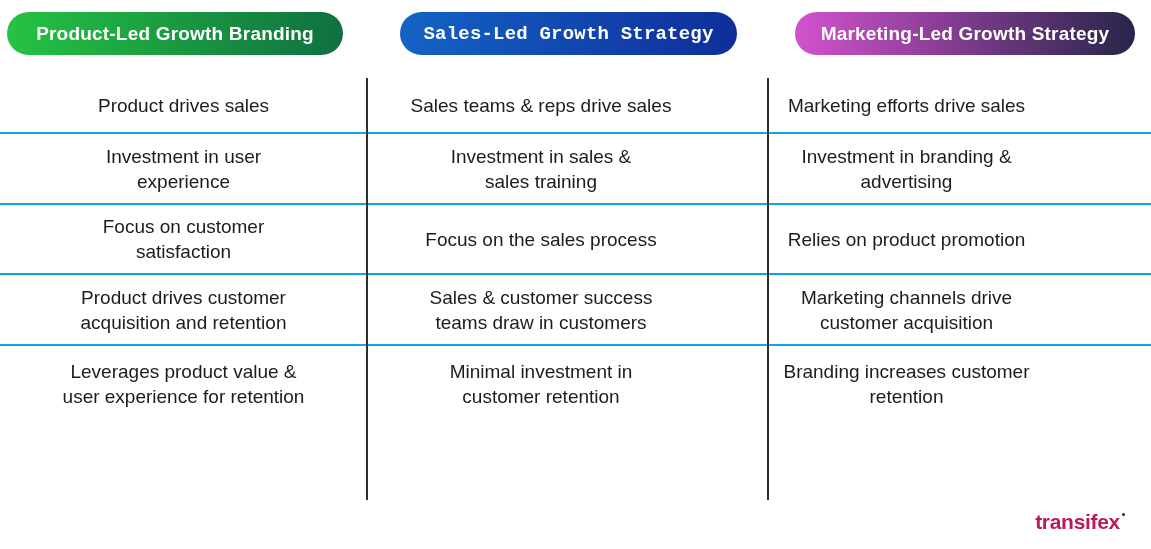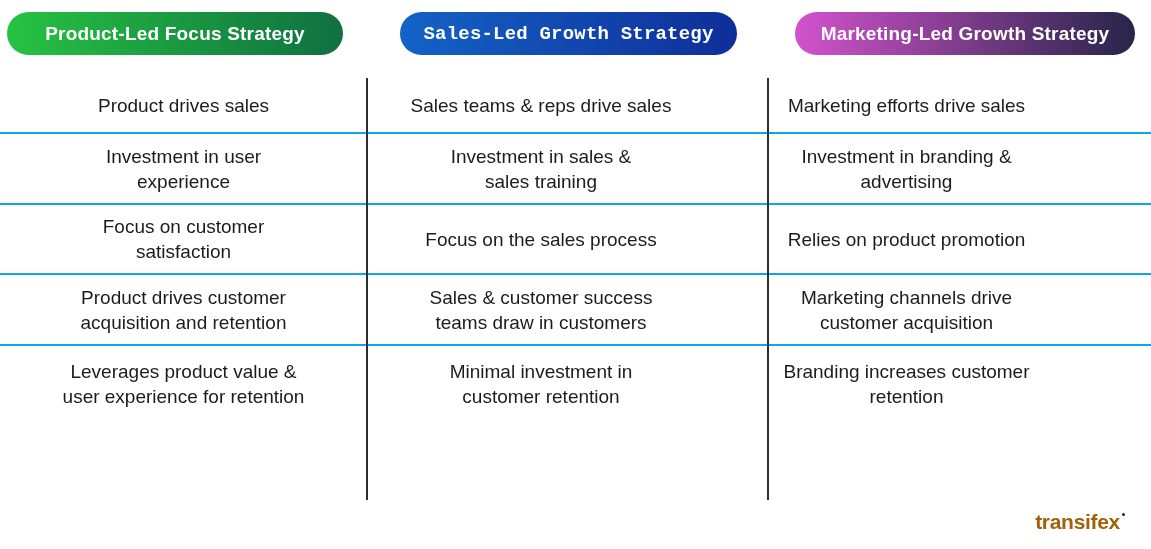--- a/index.html
+++ b/index.html
@@ -90,39 +90,39 @@
   .c3 { width: 383px; }
 
   
   .logo {
     position: absolute;
     top: 510px;
     right: 26px;
     font-size: 21px;
     font-weight: 600;
     letter-spacing: -0.3px;
-    color: #a16207;
+    color: #be185d;
   }
   .tm-dot {
     display: inline-block;
     width: 3px;
     height: 3px;
     border-radius: 50%;
     background: #1e2749;
     vertical-align: top;
     margin: 3px 0 0 2px;
   }
 </style>
 </head>
 <body>
 
 <div class="canvas">
 
   <div class="pills">
-    <div class="pill pill-product">Product-Led Focus Strategy</div>
+    <div class="pill pill-product">Product-Led Growth Branding</div>
     <div class="pill pill-sales">Sales-Led Growth Strategy</div>
     <div class="pill pill-marketing">Marketing-Led Growth Strategy</div>
   </div>
 
   <div class="table">
     <div class="vline vline-1"></div>
     <div class="vline vline-2"></div>
     <div class="rows">
       <div class="row">
         <div class="cell c1">Product drives sales</div>

